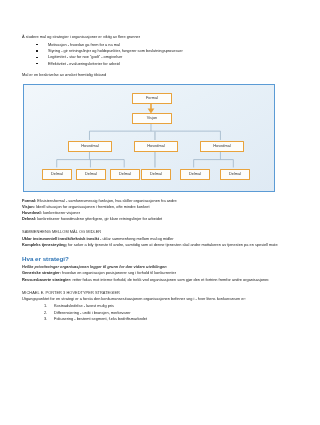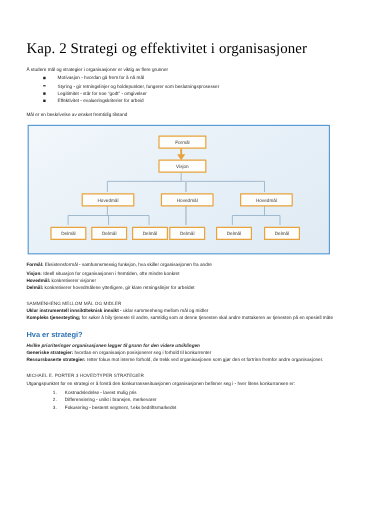--- a/index.html
+++ b/index.html
@@ -184,21 +184,20 @@
     left: 0;
     top: 0;
   }
 </style>
 </head>
 <body>
 
 <div class="page">
   <div class="content">
 
-    <h1 class="doc-title">Kap. 2 Strategi og effektivitet i organisasjoner</h1>
 
     <p class="lead">Å studere mål og strategier i organisasjoner er viktig av flere grunner</p>
 
     <ul class="bullets">
       <li>Motivasjon - hvordan gå frem for å nå mål</li>
       <li>Styring - gir retningslinjer og holdepunkter, fungerer som beslutningsprosesser</li>
       <li>Legitimitet - står for noe “godt” - omgivelser</li>
       <li>Effektivitet - evalueringskriterier for arbeid</li>
     </ul>
 

